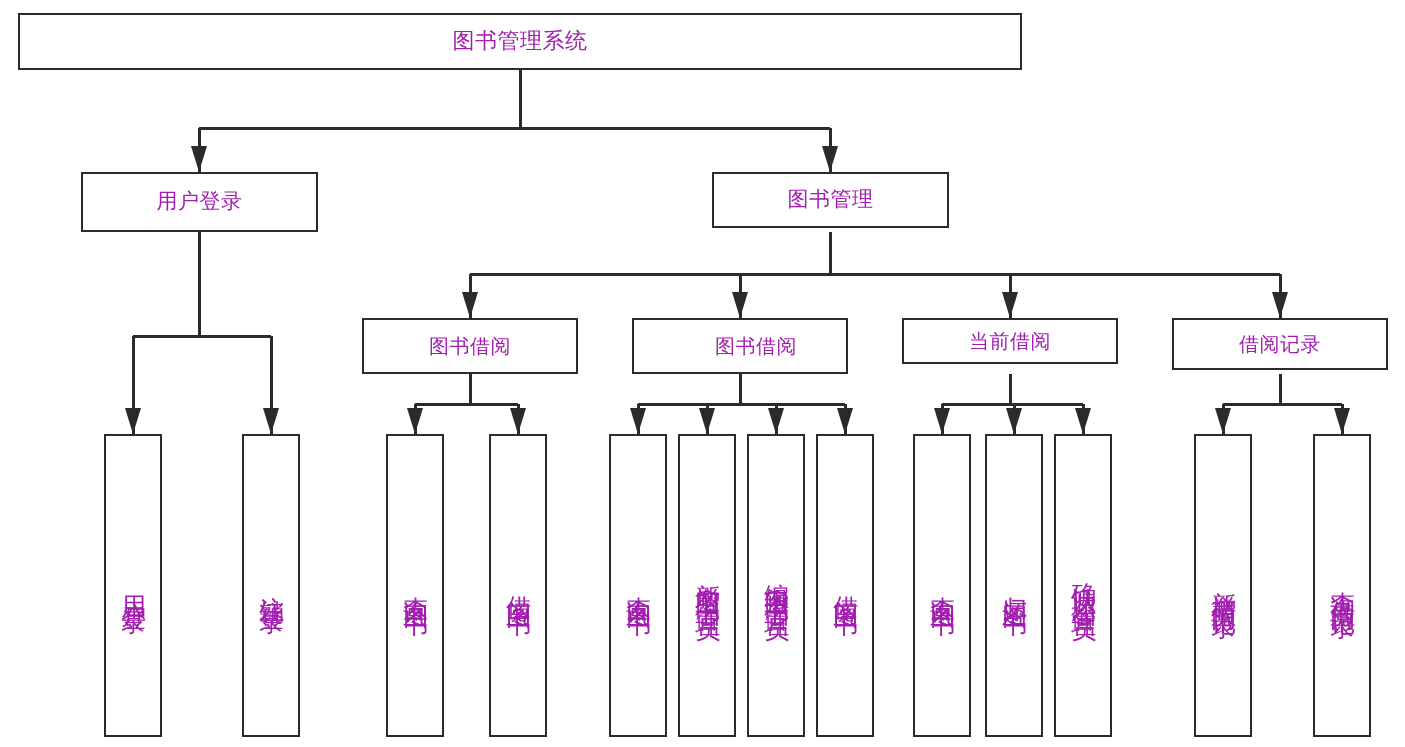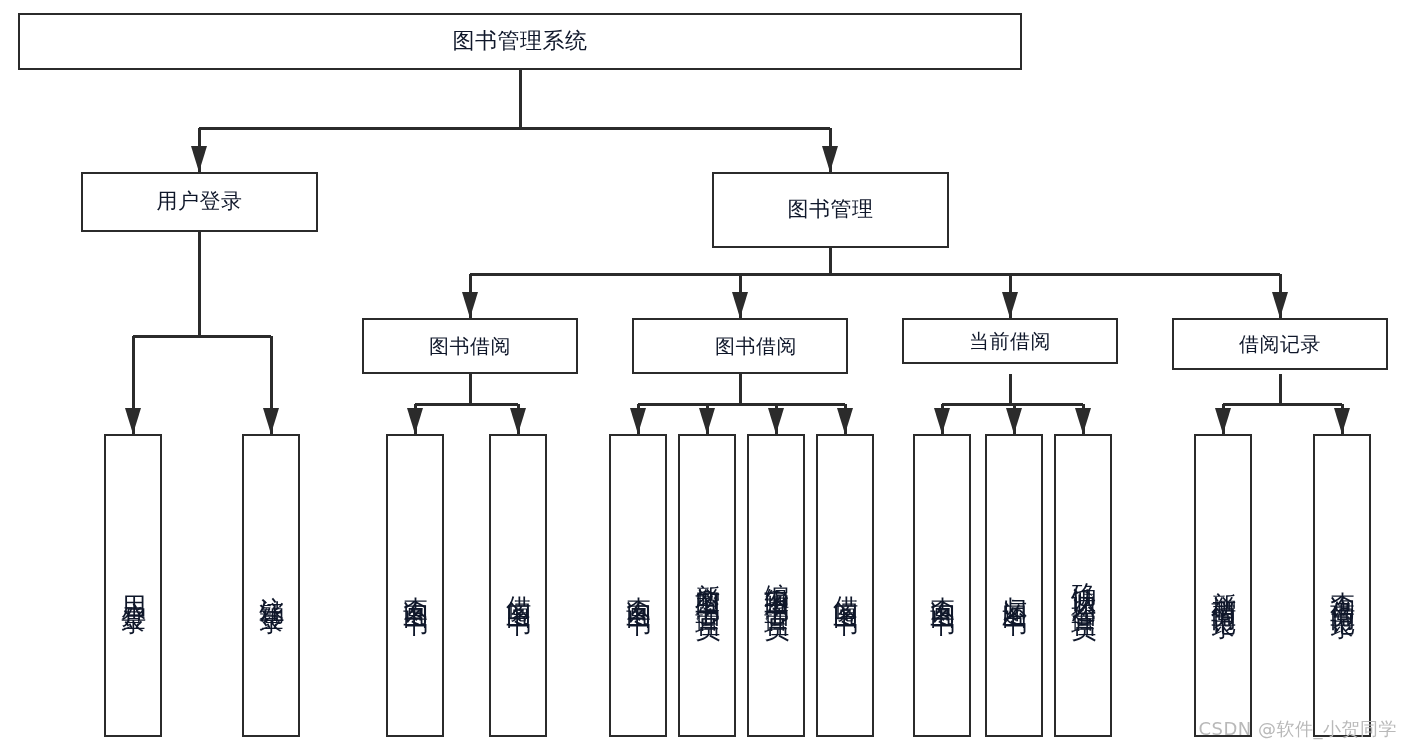--- a/index.html
+++ b/index.html
@@ -35,21 +35,21 @@
     align-items: center;
     justify-content: center;
     color: #1b1b1b;
     z-index: 2;
   }
   .node .label {
     font-size: 21px;
     line-height: 1.12;
     letter-spacing: 0.5px;
     white-space: nowrap;
-    color: #0f172a;
+    color: #a21caf;
   }
   .node.root .label { font-size: 22px; }
   .node.level2 .label { font-size: 21px; }
   .node.level3 .label { font-size: 20px; }
   
   .node.vertical {
     align-items: center;
     justify-content: center;
   }
   .node.vertical .label {
@@ -133,21 +133,21 @@
       <polygon points="1334,408 1350,408 1342,434" fill="#2b2b2b"></polygon>
     </svg>
 
   <div id="nodes">
       <div class="node root" style="left: 18px; top: 13px; width: 1004px; height: 57px;">
         <span class="label">图书管理系统</span>
       </div>
       <div class="node level2" style="left: 81px; top: 172px; width: 237px; height: 60px;">
         <span class="label">用户登录</span>
       </div>
-      <div class="node level2" style="left: 712px; top: 172px; width: 237px; height: 76px;">
+      <div class="node level2" style="left: 712px; top: 172px; width: 237px; height: 56px;">
         <span class="label">图书管理</span>
       </div>
       <div class="node level3" style="left: 362px; top: 318px; width: 216px; height: 56px;">
         <span class="label">图书借阅</span>
       </div>
       <div class="node level3" style="left: 632px; top: 318px; width: 216px; height: 56px; padding-left: 32px;">
         <span class="label">图书借阅</span>
       </div>
       <div class="node level3" style="left: 902px; top: 318px; width: 216px; height: 46px;">
         <span class="label">当前借阅</span>
@@ -189,14 +189,13 @@
         <span class="label">确认归还（管理员）</span>
       </div>
       <div class="node leaf vertical" style="left: 1194px; top: 434px; width: 58px; height: 303px;">
         <span class="label">新增借阅记录</span>
       </div>
       <div class="node leaf vertical" style="left: 1313px; top: 434px; width: 58px; height: 303px;">
         <span class="label">查询借阅记录</span>
       </div>
     </div>
 
-  <div class="watermark">CSDN @软件_小贺同学</div>
 </div>
 
 </body></html>

